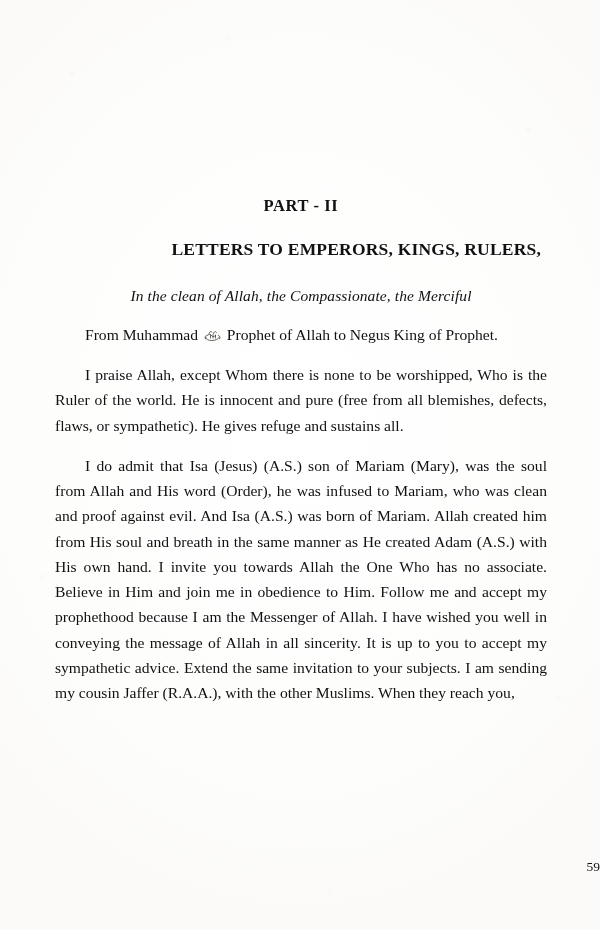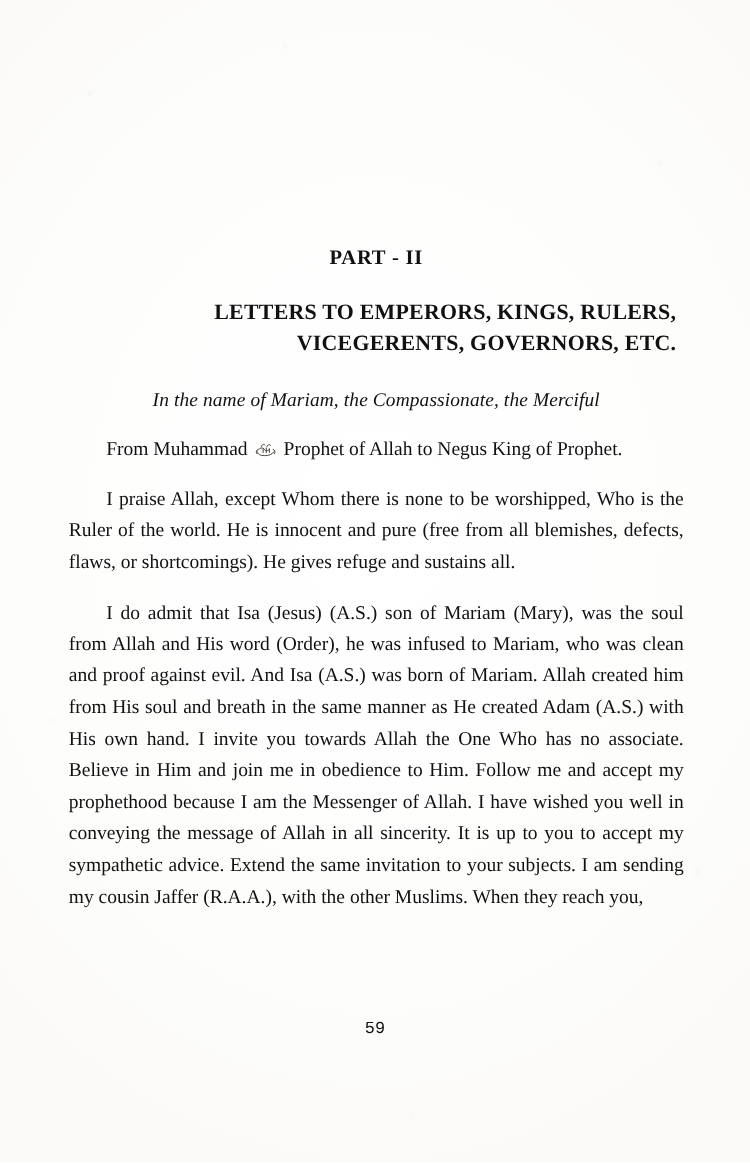--- a/index.html
+++ b/index.html
@@ -100,60 +100,58 @@
     margin: 0 2px;
     position: relative;
     top: 1px;
   }
   .salawat svg { display: block; }
 
   .page-number {
     position: absolute;
     left: 0;
     right: 0;
-    top: 816px;
-    text-align: center;
+    top: 859px;
+    text-align: right;
     font-size: 13.5px;
-    font-family: Liberation Mono, monospace;
   }
 </style>
 </head>
 <body>
 
 <div class="page">
   <div class="scan-noise"></div>
 
   <div class="content">
 
     <div class="part-title">PART - II</div>
 
     <div class="main-heading">
       <div>LETTERS TO EMPERORS, KINGS, RULERS,</div>
-      <div>VICEGERENTS, GOVERNORS, ETC.</div>
     </div>
 
 
-    <div class="bismillah">In the name of Mariam, the Compassionate, the Merciful</div>
+    <div class="bismillah">In the clean of Allah, the Compassionate, the Merciful</div>
 
     <p class="para">
       <span>From Muhammad </span><span class="salawat"><svg viewBox="0 0 34 28" width="17" height="14" aria-hidden="true">
           <g fill="none" stroke="#3a3530" stroke-width="1.5" stroke-linecap="round">
             <path d="M4 17 C4 21, 9 23, 15 23 C22 23, 28 21, 30 17"></path>
             <path d="M6 13 C9 10, 13 10, 15 13 C17 16, 21 16, 23 13"></path>
             <path d="M10 9 C11 5, 14 4, 16 6"></path>
             <path d="M19 9 C20 5, 23 4, 25 7"></path>
             <path d="M13 18 L13 12"></path>
             <path d="M18 18 L18 11"></path>
             <path d="M23 18 L23 12"></path>
             <path d="M3 20 C1 17, 2 14, 5 13"></path>
             <path d="M31 20 C33 17, 32 14, 29 13"></path>
           </g>
         </svg></span><span> Prophet of Allah to Negus King of Prophet.</span>
     </p>
 
-    <p class="para tight">I praise Allah, except Whom there is none to be worshipped, Who is the Ruler of the world. He is innocent and pure (free from all blemishes, defects, flaws, or shortcomings). He gives refuge and sustains all.</p>
+    <p class="para tight">I praise Allah, except Whom there is none to be worshipped, Who is the Ruler of the world. He is innocent and pure (free from all blemishes, defects, flaws, or sympathetic). He gives refuge and sustains all.</p>
 
     <p class="para tight">I do admit that Isa (Jesus) (A.S.) son of Mariam (Mary), was the  soul from Allah and His word (Order), he was infused to Mariam, who was clean and proof against evil. And Isa (A.S.) was born of Mariam. Allah created him from His soul and breath in the same manner as He created Adam (A.S.) with His own hand.  I invite you towards Allah the One Who has no associate. Believe in Him and join me in obedience to Him. Follow me and accept my prophethood because I am the Messenger of Allah.  I have wished you well in conveying the message of Allah in all sincerity. It is up to you to accept my sympathetic advice. Extend the same invitation to your subjects. I am sending my cousin Jaffer (R.A.A.), with the other Muslims. When they reach you,</p>
 
   </div>
 
   <div class="page-number">59</div>
 </div>
 
 </body></html>

